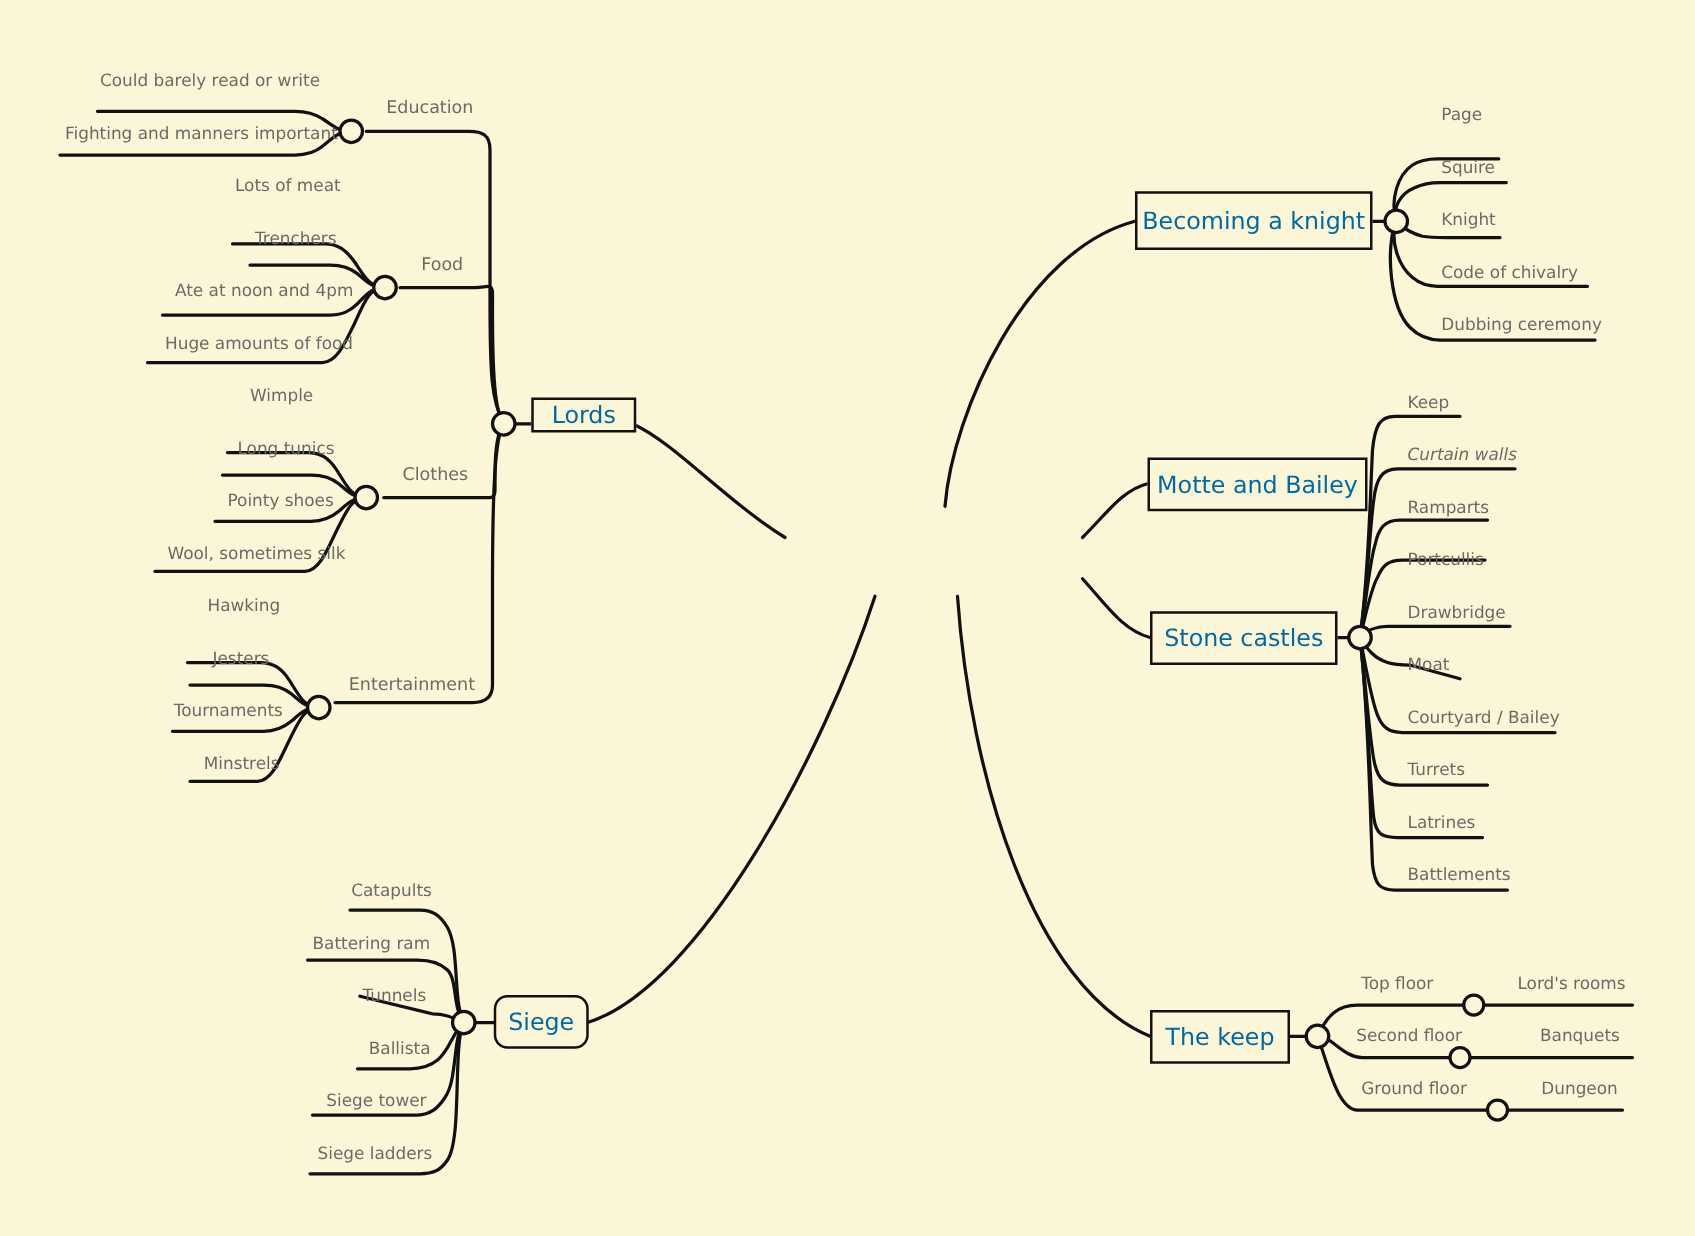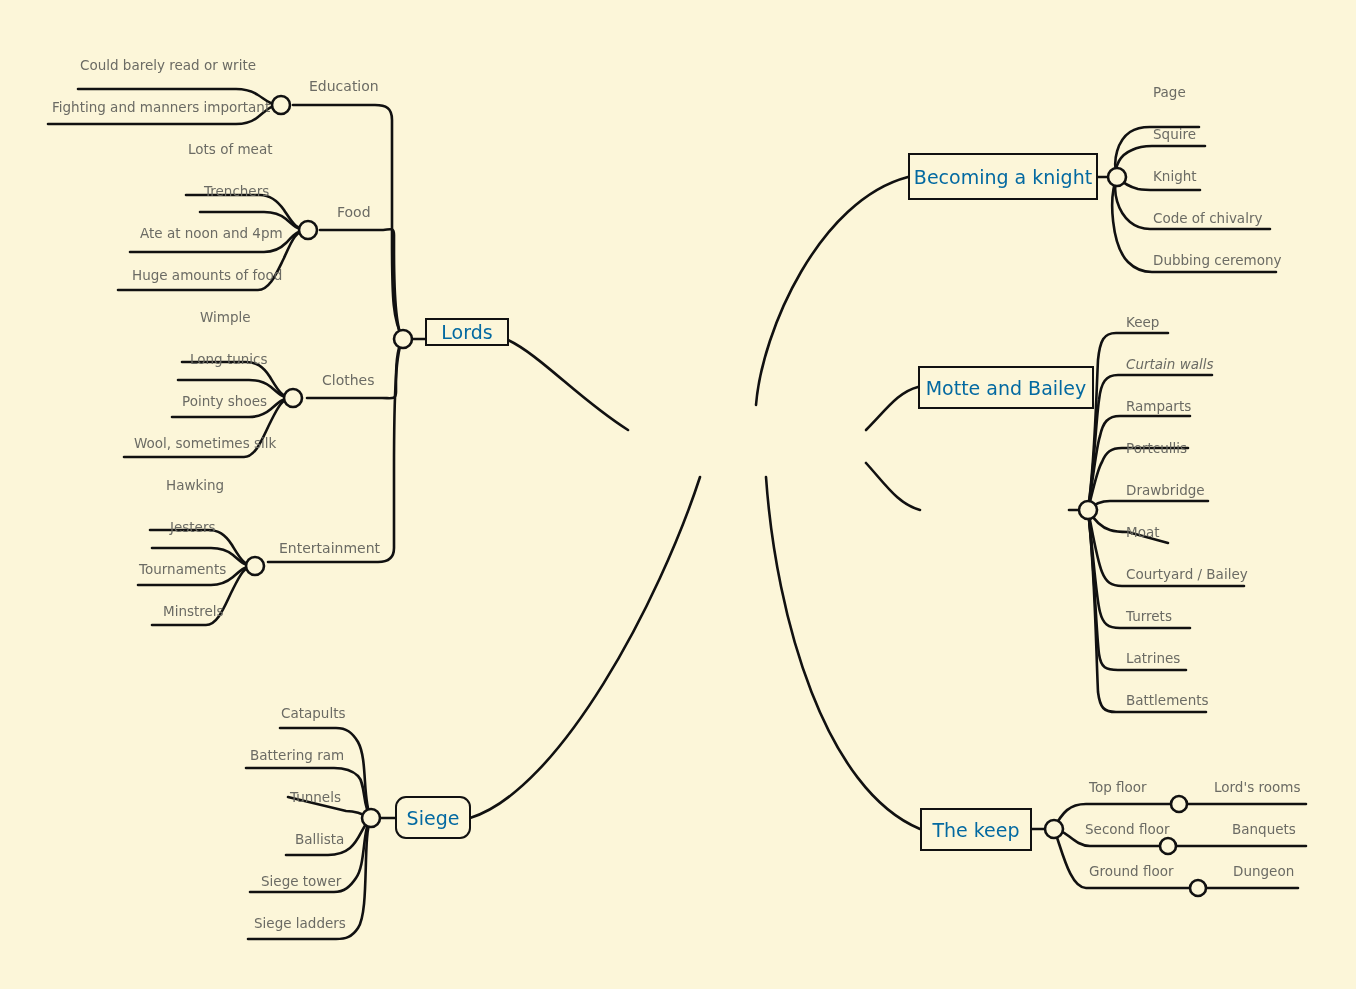--- a/index.html
+++ b/index.html
@@ -129,20 +129,23 @@
   </div>
 
   <div class="node-box main" style="left:908px;top:153px;width:190px;height:47px;">
     <span>Becoming a knight</span>
   </div>
 
   <div class="node-box main" style="left:918px;top:366px;width:176px;height:43px;">
     <span>Motte and Bailey</span>
   </div>
 
+  <div class="node-box main" style="left:920px;top:489px;width:150px;height:43px;">
+    <span>Stone castles</span>
+  </div>
 
   <div class="node-box main" style="left:920px;top:808px;width:112px;height:43px;">
     <span>The keep</span>
   </div>
 
   <div class="node-box main" style="left:395px;top:796px;width:76px;height:43px;border-radius:11px;">
     <span>Siege</span>
   </div>
 
   <div class="leaf-label mid" style="left:309px;top:78px;">Education</div>

